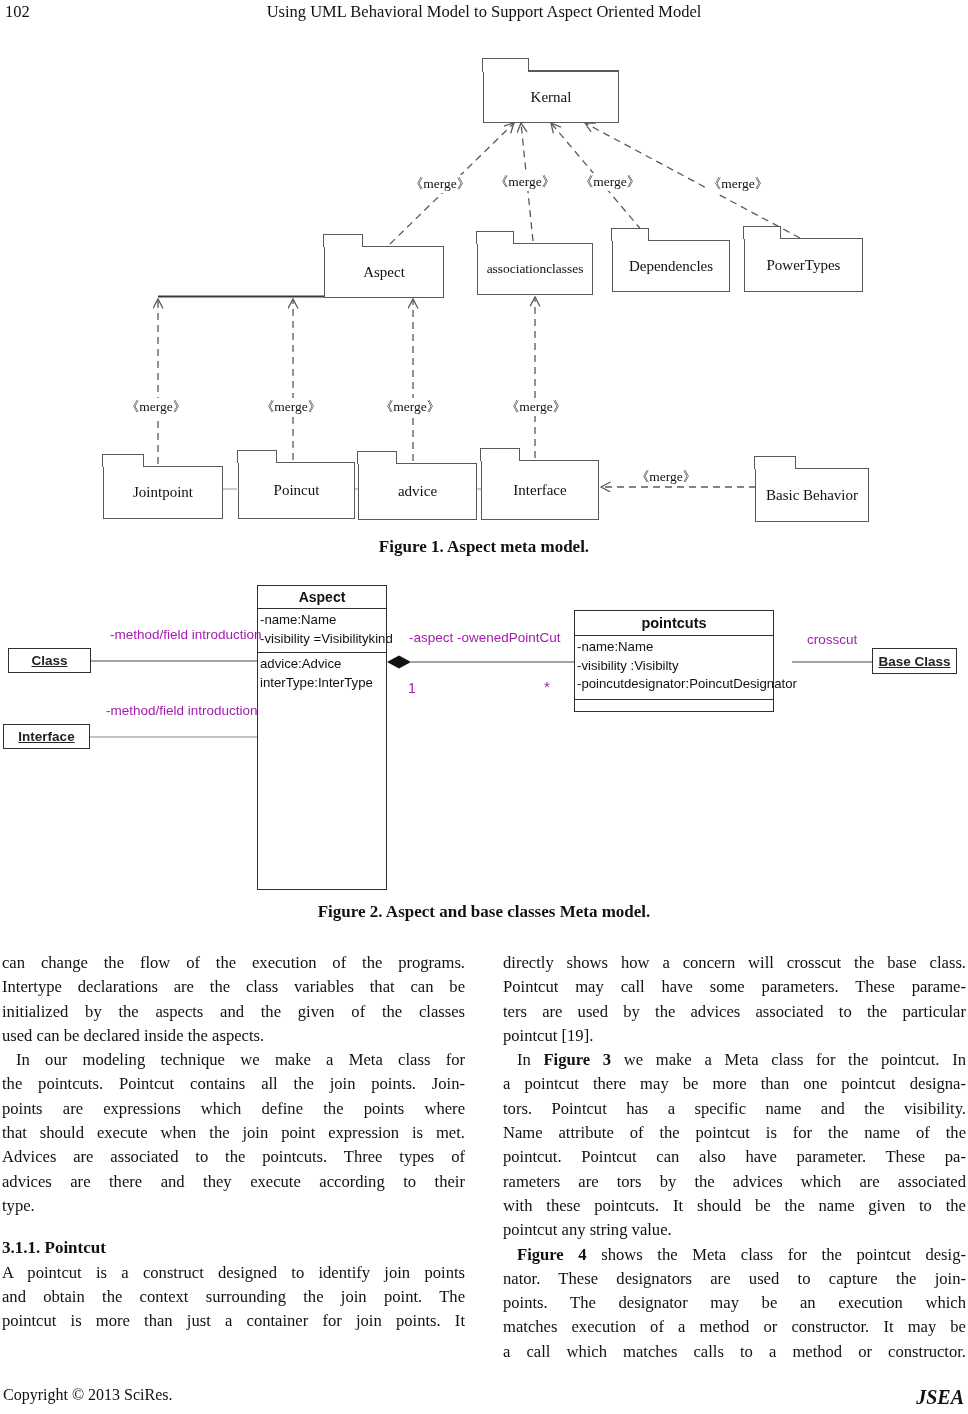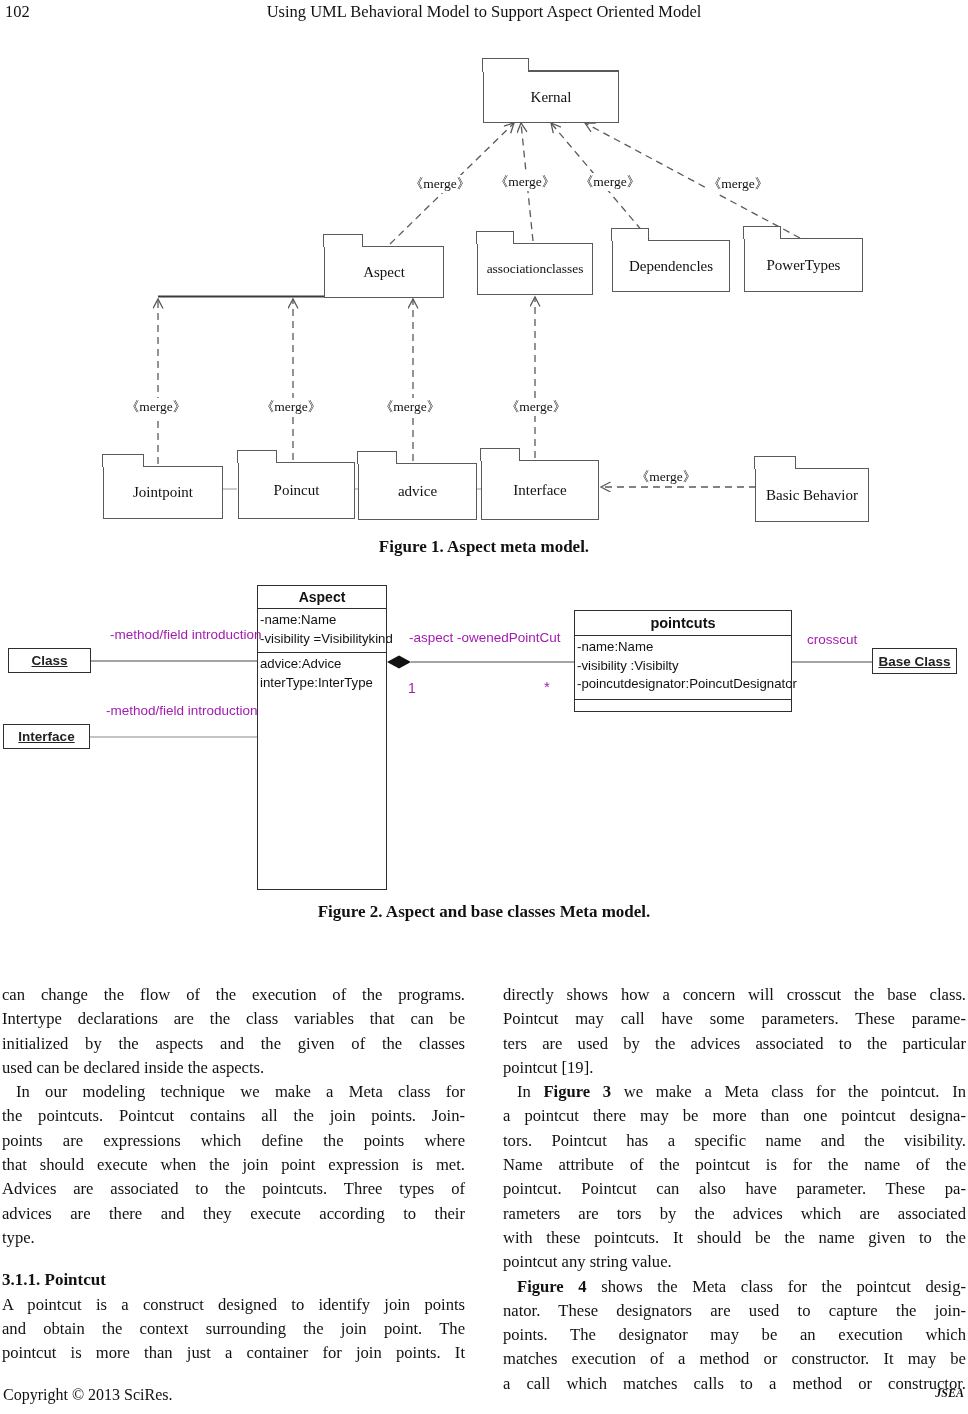--- a/index.html
+++ b/index.html
@@ -2,21 +2,21 @@
 <html><head>
 <meta charset="utf-8">
 <style>
   html,body{margin:0;padding:0;background:#fff;}
   .page{position:relative;width:968px;height:1414px;background:#fff;color:#111;
         font-family:"Liberation Serif",serif;overflow:hidden;}
   
   .hdr-num{position:absolute;left:5px;top:2px;font-size:16.5px;}
   .hdr-title{position:absolute;left:0;right:0;top:2px;text-align:center;font-size:16.5px;}
   .foot-l{position:absolute;left:3px;top:1386px;font-size:16px;}
-  .foot-r{position:absolute;right:4px;top:1386px;font-size:12px;font-weight:bold;font-style:italic;}
+  .foot-r{position:absolute;right:4px;top:1386px;font-size:20px;font-weight:bold;font-style:italic;}
   
   .overlay{position:absolute;left:0;top:0;pointer-events:none;}
   .dash{stroke:#5a5a5a;stroke-width:1.3;fill:none;stroke-dasharray:7 5;}
   .solid{stroke:#4a4a4a;stroke-width:1.2;fill:none;}
   
   .pkg{position:absolute;border:1.6px solid #5a5a5a;background:#fff;display:flex;
        align-items:center;justify-content:center;font-size:15px;white-space:nowrap;}
   .pkg-tab{position:absolute;left:-1.6px;top:-13.5px;height:12px;border:1.6px solid #5a5a5a;
        border-bottom:none;background:#fff;}
   .pkg.small-label{font-size:13.4px;}
@@ -29,21 +29,21 @@
   .cls-title{font-weight:bold;text-align:center;border-bottom:1.4px solid #2f2f2f;font-size:14px;}
   .cls-attrs{border-bottom:1.4px solid #2f2f2f;padding:2px 2px 3px 2px;}
   .cls-ops{padding:2px 2px 3px 2px;}
   .attr-line{font-size:13.2px;line-height:18.5px;white-space:nowrap;}
   .sbox{position:absolute;border:1.5px solid #2f2f2f;background:#fff;display:flex;align-items:center;
        justify-content:center;font-family:"Liberation Sans",sans-serif;font-weight:bold;
        font-size:13.5px;color:#222;box-sizing:border-box;text-decoration:underline;}
   .dlab{position:absolute;font-family:"Liberation Sans",sans-serif;font-size:13.5px;
        white-space:nowrap;color:#a21caf;}
   
-  .col{position:absolute;width:463px;font-size:16.6px;line-height:24.3px;margin-top:32px;}
+  .col{position:absolute;width:463px;font-size:16.6px;line-height:24.3px;}
   .tline{text-align:left;}
   .just{text-align:justify;text-align-last:justify;}
   .ind{text-indent:14px;}
   .sec-head{font-weight:bold;margin-top:18px;font-size:17px;}
 </style>
 </head>
 <body>
 
 <div class="page">
 
@@ -138,21 +138,21 @@
     <div class="cls-attrs" style="height:38px">
         <div class="attr-line">-name:Name</div>
         <div class="attr-line">-visibility =Visibilitykind</div>
       </div>
     <div class="cls-ops" style="border-bottom:none">
         <div class="attr-line">advice:Advice</div>
         <div class="attr-line">interType:InterType</div>
       </div>
   </div>
 
-  <div class="cls" style="left:574px;top:610px;width:218px;height:102px">
+  <div class="cls" style="left:574px;top:610px;width:200px;height:102px">
     <div class="cls-title" style="height:24px;line-height:24px;font-size:14.5px">pointcuts</div>
     <div class="cls-attrs" style="height:58px">
         <div class="attr-line">-name:Name</div>
         <div class="attr-line">-visibility :Visibilty</div>
         <div class="attr-line">-poincutdesignator:PoincutDesignator</div>
       </div>
   </div>
 
   <div class="sbox" style="left:8px;top:648px;width:83px;height:25px">
     <span>Class</span>

